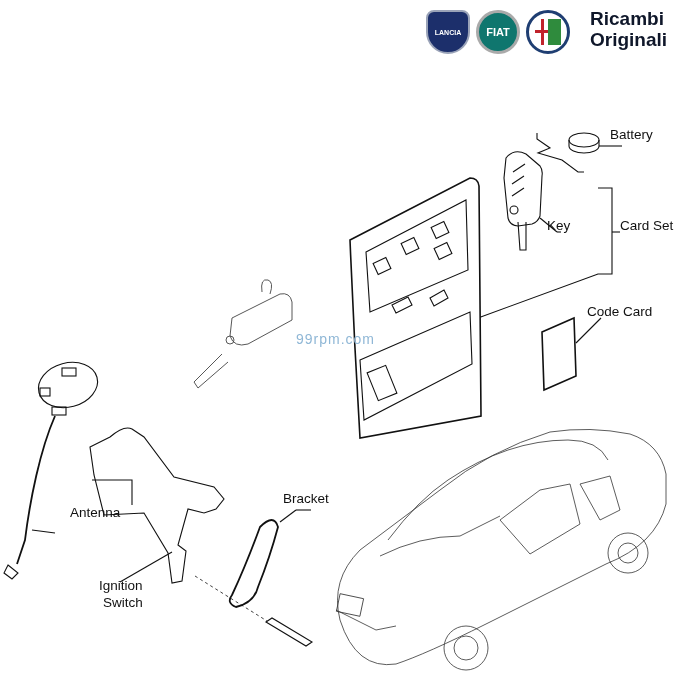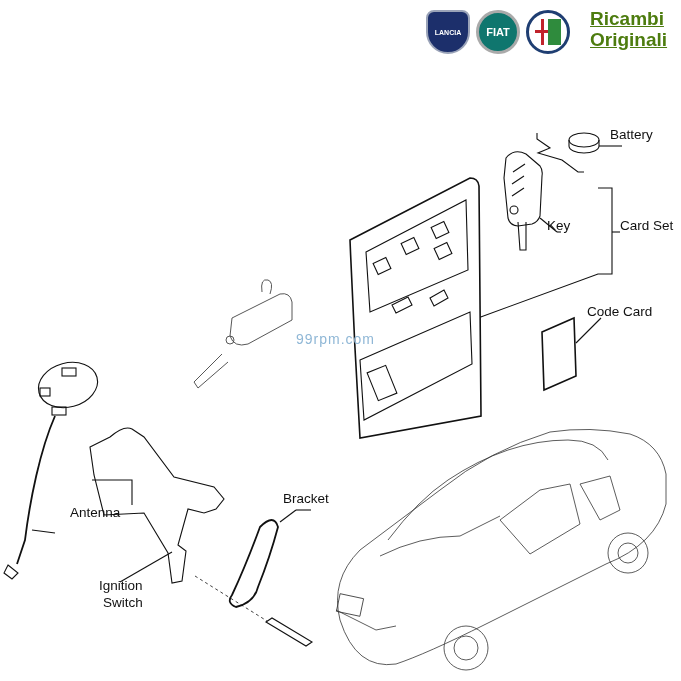--- a/index.html
+++ b/index.html
@@ -1,19 +1,19 @@
 <!DOCTYPE html>
 <html><head>
 <meta charset="utf-8">
 <style>
   html, body { margin:0; padding:0; background:#ffffff; }
   body { width:681px; height:681px; position:relative; overflow:hidden;
          font-family:"Liberation Sans", sans-serif; color:#111; }
   .label { position:absolute; font-size:13.5px; color:#111; white-space:nowrap; line-height:1; }
-  .brand { position:absolute; left:590px; top:8px; font-weight:bold; font-size:19px; line-height:21px; color:#4d7c0f;text-decoration:underline; }
+  .brand { position:absolute; left:590px; top:8px; font-weight:bold; font-size:19px; line-height:21px; color:#0f172a; }
   .logo { position:absolute; top:10px; width:44px; height:44px; border-radius:50%;
           display:flex; align-items:center; justify-content:center;
           font-size:8px; font-weight:bold; color:#fff; box-sizing:border-box; }
   .logo-lancia { left:426px; border-radius:8px 8px 22px 22px; background:#1c2f6b; border:2px solid #9aa3b8; font-size:7px; }
   .logo-fiat { left:476px; background:#0f766e; border:3px solid #aaa; font-size:11px; }
   .logo-alfa { left:526px; background:#fff; border:3px solid #1f3e72; color:#1f3e72; font-size:6px; overflow:hidden; }
   .alfa-inner { width:26px; height:26px; border-radius:50%; display:flex; }
   .alfa-l { width:50%; height:100%; background:#fff; position:relative; }
   .alfa-l::before { content:""; position:absolute; left:6px; top:0; width:3px; height:100%; background:#c0232b; }
   .alfa-l::after { content:""; position:absolute; top:11px; left:0; width:100%; height:3px; background:#c0232b; }

